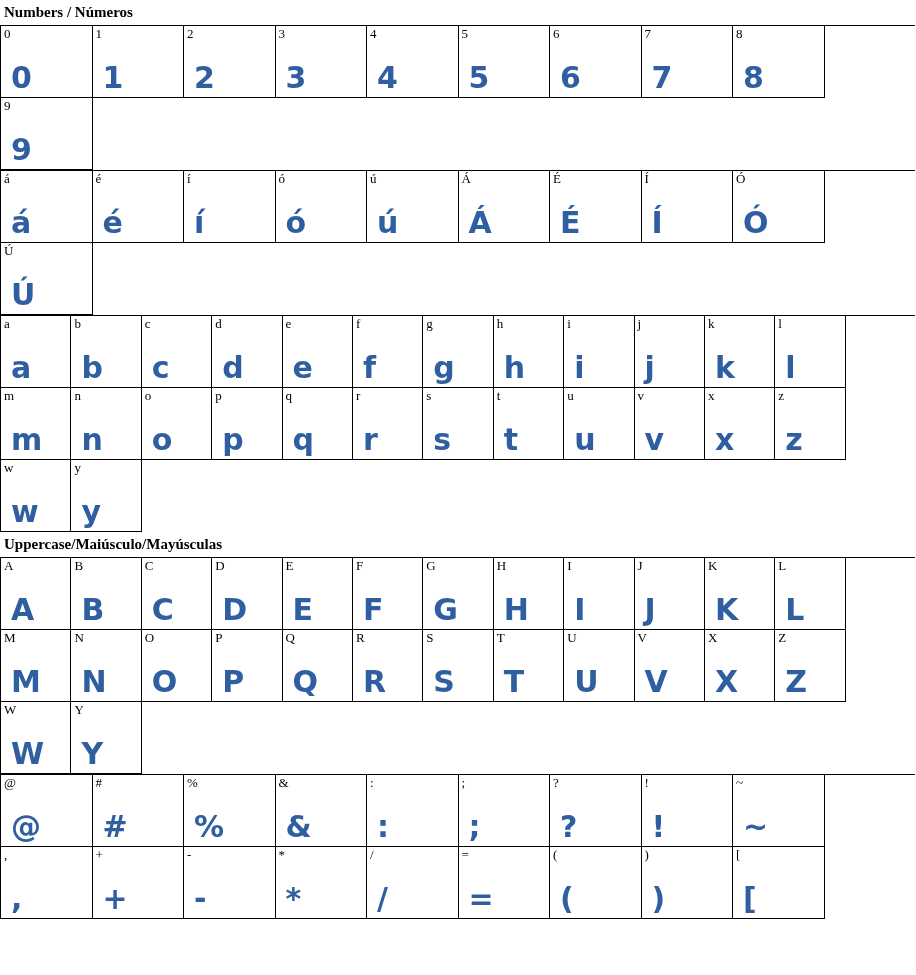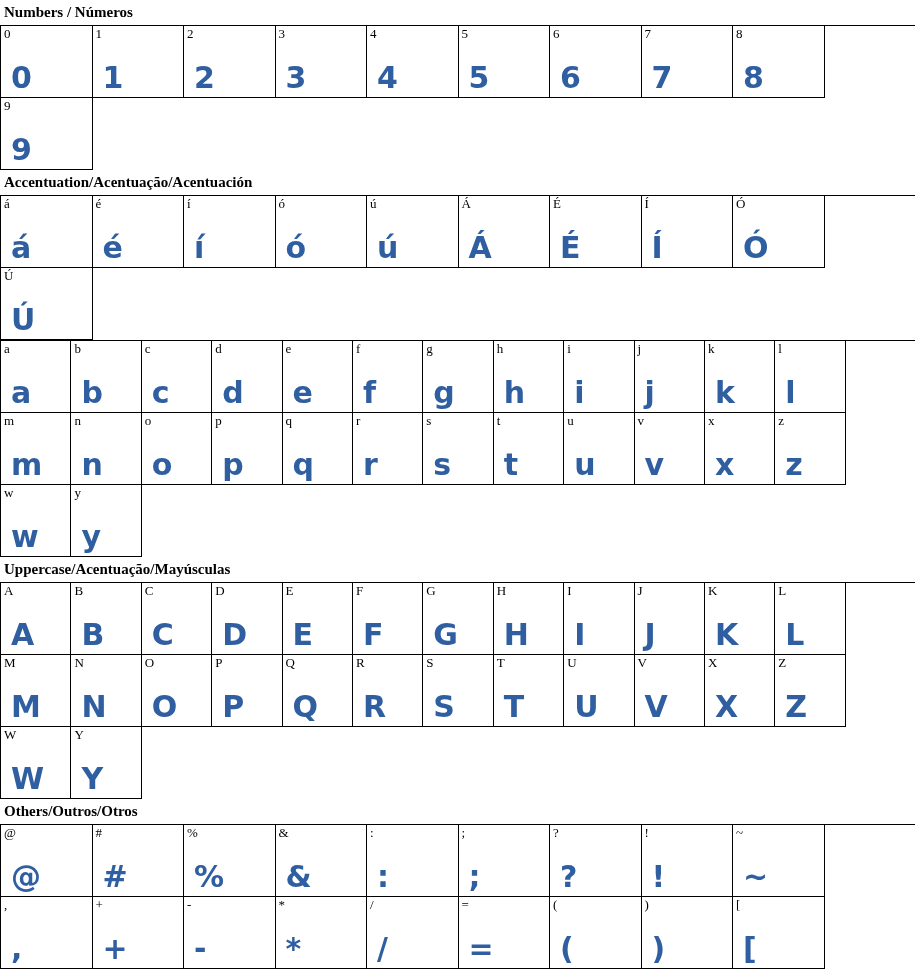--- a/index.html
+++ b/index.html
@@ -109,21 +109,20 @@
         </div>
         <div class="cell">
           <span class="small">8</span>
           <span class="big">8</span>
         </div>
         <div class="cell">
           <span class="small">9</span>
           <span class="big">9</span>
         </div>
       </div>
-      <div class="section-title">Accentuation/Acentuação/Acentuación</div>
       <div class="grid accent">
         <div class="cell">
           <span class="small">á</span>
           <span class="big">á</span>
         </div>
         <div class="cell">
           <span class="small">é</span>
           <span class="big">é</span>
         </div>
         <div class="cell">
@@ -258,21 +257,21 @@
         </div>
         <div class="cell">
           <span class="small">w</span>
           <span class="big">w</span>
         </div>
         <div class="cell">
           <span class="small">y</span>
           <span class="big">y</span>
         </div>
       </div>
-      <div class="section-title">Uppercase/Acentuação/Mayúsculas</div>
+      <div class="section-title">Uppercase/Maiúsculo/Mayúsculas</div>
       <div class="grid upper">
         <div class="cell">
           <span class="small">A</span>
           <span class="big">A</span>
         </div>
         <div class="cell">
           <span class="small">B</span>
           <span class="big">B</span>
         </div>
         <div class="cell">
@@ -365,21 +364,20 @@
         </div>
         <div class="cell">
           <span class="small">W</span>
           <span class="big">W</span>
         </div>
         <div class="cell">
           <span class="small">Y</span>
           <span class="big">Y</span>
         </div>
       </div>
-      <div class="section-title">Others/Outros/Otros</div>
       <div class="grid others">
         <div class="cell">
           <span class="small">@</span>
           <span class="big">@</span>
         </div>
         <div class="cell">
           <span class="small">#</span>
           <span class="big">#</span>
         </div>
         <div class="cell">

